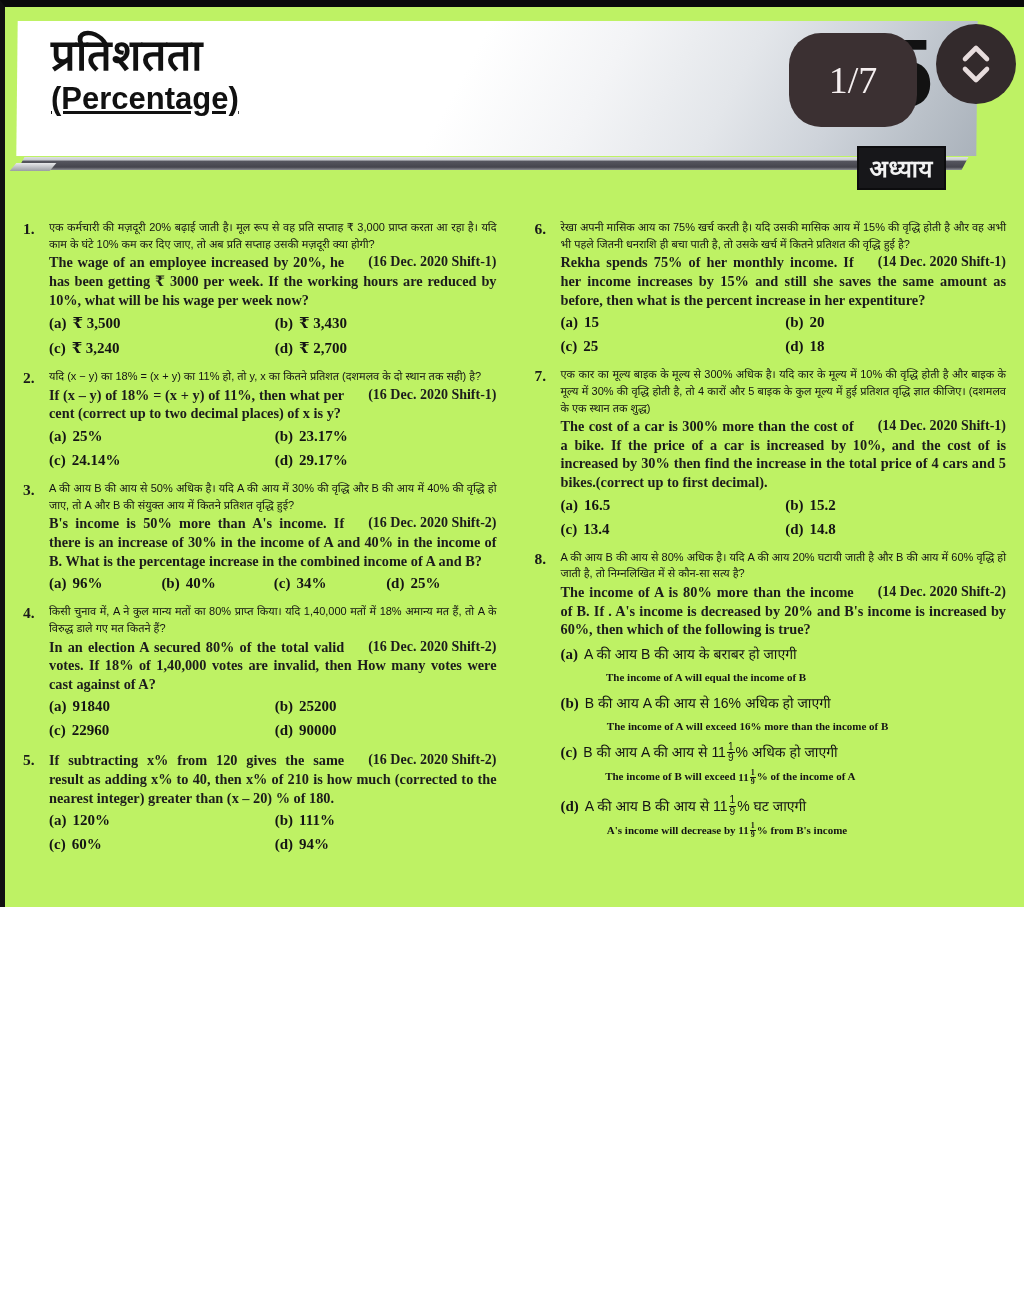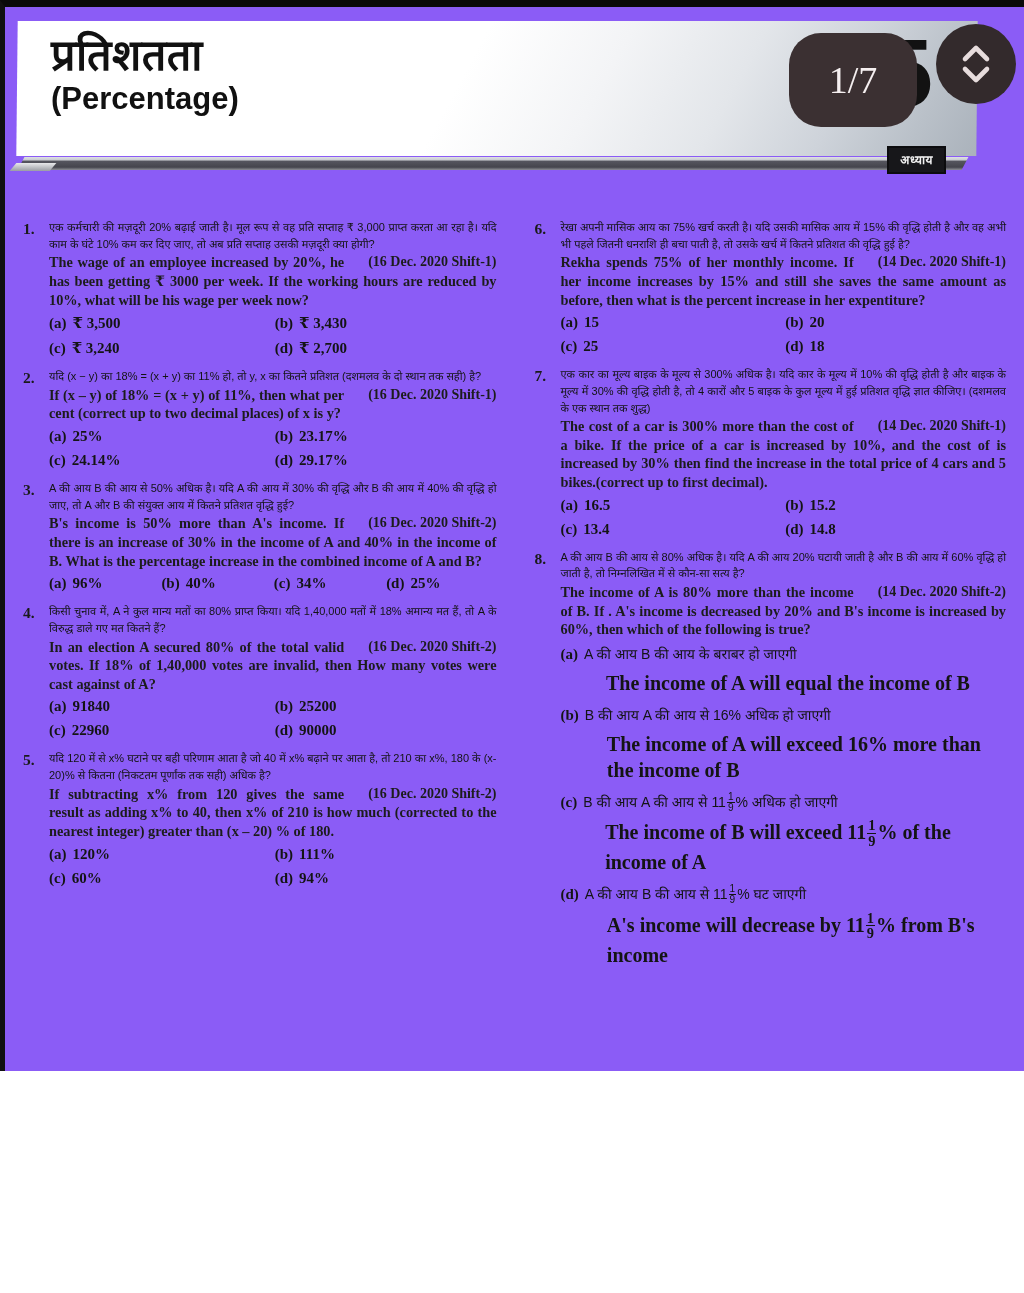--- a/index.html
+++ b/index.html
@@ -8,22 +8,22 @@
     padding: 0;
     background: #ffffff;
   }
   body {
     font-family: "Liberation Serif", "DejaVu Serif", serif;
     color: #1a1a1a;
   }
   .page {
     position: relative;
     width: 1024px;
-    height: 1071px;
-    background: #8b5cf6;
+    height: 907px;
+    background: #bef264;
     overflow: hidden;
     box-sizing: border-box;
     border-top: 7px solid #0a0a0a;
     border-left: 5px solid #111111;
   }
   
   .header {
     position: relative;
     height: 180px;
     width: 100%;
@@ -73,20 +73,21 @@
     color: #111111;
     letter-spacing: 0.5px;
   }
   .title-en {
     font-family: "Liberation Sans", "DejaVu Sans", sans-serif;
     font-size: 31px;
     font-weight: bold;
     line-height: 1.1;
     color: #111111;
     margin-top: 4px;
+    text-decoration: underline;
   }
   
   .chapter-num {
     position: absolute;
     right: 94px;
     top: 18px;
     font-family: "Liberation Sans", "DejaVu Sans", sans-serif;
     font-size: 96px;
     font-weight: bold;
     color: #121212;
@@ -94,21 +95,21 @@
     letter-spacing: -3px;
     z-index: 4;
   }
   .chapter-label {
     position: absolute;
     right: 78px;
     top: 139px;
     background: #17171a;
     color: #f2f2f2;
     font-family: "Liberation Sans", "DejaVu Sans", sans-serif;
-    font-size: 12px;
+    font-size: 24px;
     font-weight: bold;
     padding: 3px 11px 4px 11px;
     letter-spacing: 0.5px;
     z-index: 6;
     border: 2px solid #0c0c0e;
   }
   .page-pill {
     position: absolute;
     right: 107px;
     top: 26px;
@@ -224,21 +225,21 @@
   }
   .opt-text { flex: 1 1 auto; }
   .opt-hi {
     font-family: "Liberation Sans", "DejaVu Sans", sans-serif;
     font-size: 14px;
     font-weight: 500;
     line-height: 1.5;
   }
   .opt-sub {
     font-family: "Liberation Serif", "DejaVu Serif", serif;
-    font-size: 20px;
+    font-size: 11px;
     font-weight: bold;
     line-height: 1.3;
     margin-top: 5px;
     padding-left: 22px;
     display: block;
   }
   .frac {
     display: inline-flex;
     flex-direction: column;
     vertical-align: middle;
@@ -380,21 +381,20 @@
               <div class="opt">
                 <span class="opt-key">(d)</span>
                 <span class="opt-text">90000</span>
               </div>
             </div>
           </div>
         </div>
         <div class="q">
           <div class="q-num">5.</div>
           <div class="q-body">
-            <div class="hi">यदि 120 में से x% घटाने पर बही परिणाम आता है जो 40 में x% बढ़ाने पर आता है, तो 210 का x%, 180 के (x-20)% से कितना (निकटतम पूर्णांक तक सही) अधिक है?</div>
             <div class="en"><span class="src-inline">(16 Dec. 2020 Shift-2)</span>If subtracting x% from 120 gives the same result as adding x% to 40, then x% of 210 is how much (corrected to the nearest integer) greater than (x – 20) % of 180.</div>
             <div class="opts ">
               <div class="opt">
                 <span class="opt-key">(a)</span>
                 <span class="opt-text">120%</span>
               </div>
               <div class="opt">
                 <span class="opt-key">(b)</span>
                 <span class="opt-text">111%</span>
               </div>

